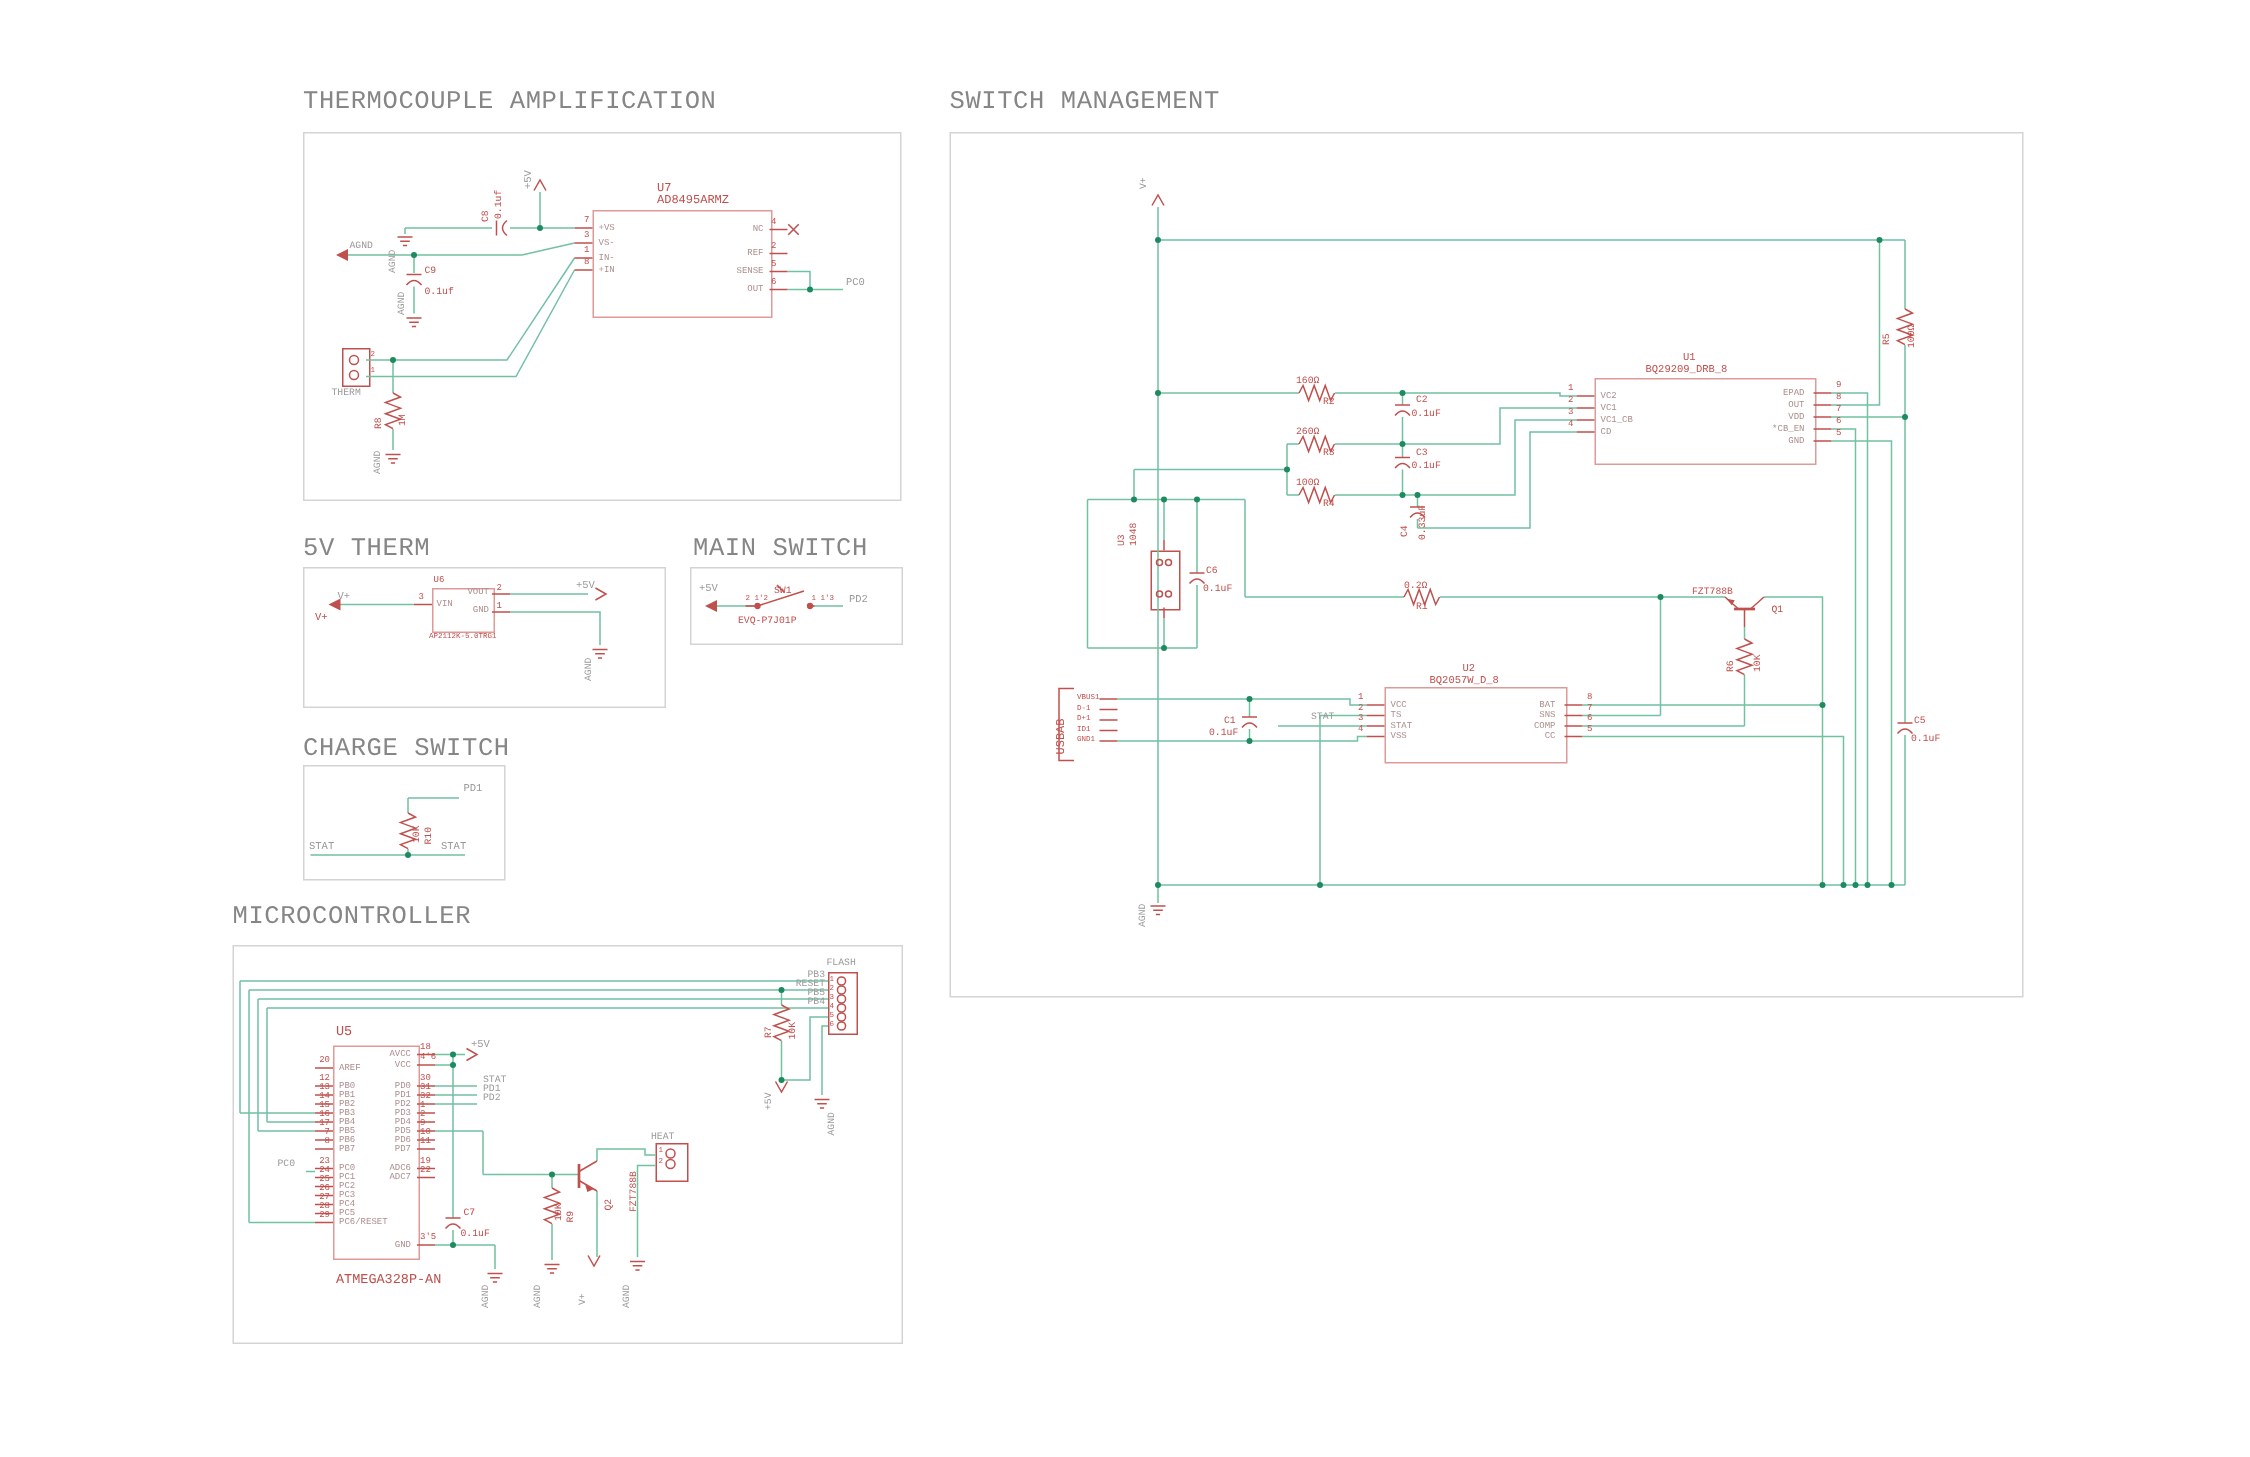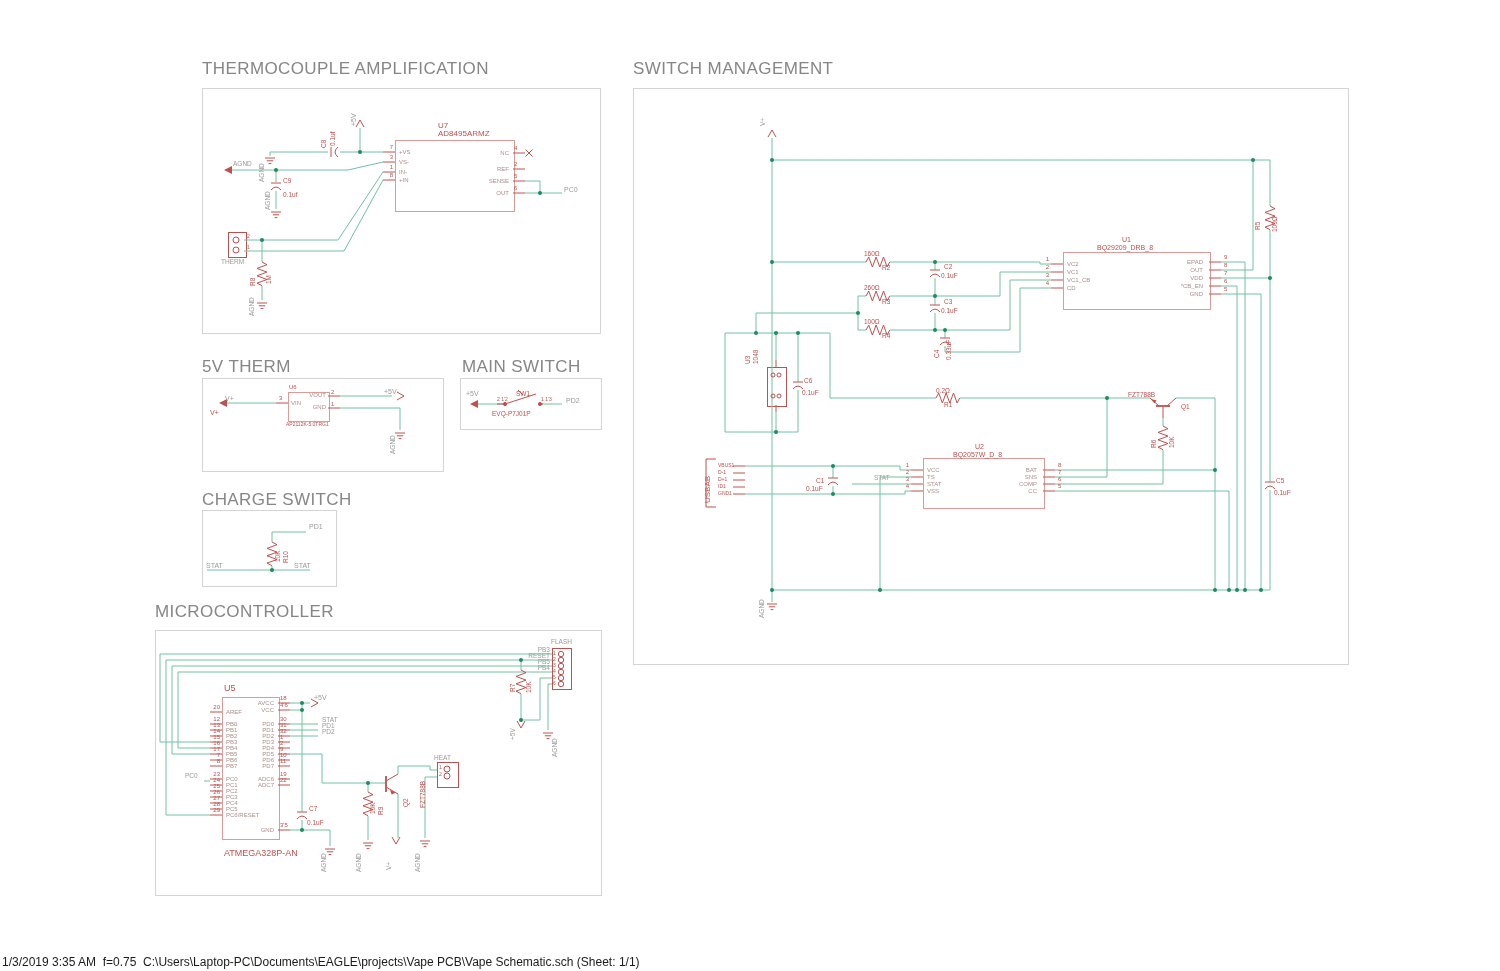--- a/index.html
+++ b/index.html
@@ -1,17 +1,17 @@
 <!DOCTYPE html>
 <html><head>
 <meta charset="utf-8">
 <style>
   html,body{margin:0;padding:0;background:#fff}
   #stage{position:relative;width:1500px;height:971px;background:#fff;overflow:hidden;
-         font-family:Liberation Sans, sans-serif}
+         font-family:Liberation Mono, monospace}
   .t{position:absolute;line-height:1;white-space:pre}
   .g{color:#9a9a9a}.r{color:#c0504d}.p{color:#ad8e8e}
   .f5{font-size:5px}.f6{font-size:6px}.f65{font-size:6.5px}.f7{font-size:7px}.f8{font-size:8px}.f9{font-size:9px}
   .vt{transform:rotate(-90deg);transform-origin:0 0}
   .ra{text-align:right}
   .title{position:absolute;color:#868686;font-size:17px;letter-spacing:.4px;line-height:1;white-space:pre}
   .sb{position:absolute;border:1px solid #d4d4d4}
   .ic{position:absolute;border:1px solid #dd9a97}
   .conn{position:absolute;border:1.5px solid #c0504d}
   .status{position:absolute;left:2px;top:955px;font-size:12px;color:#1a1a1a;white-space:pre}
@@ -456,14 +456,13 @@
   <span class="t r f8 vt" style="left:704px;top:503px">USBAB</span>
   <span class="t r f5" style="left:718px;top:463px">VBUS1</span>
   <span class="t r f5" style="left:718px;top:470px">D-1</span>
   <span class="t r f5" style="left:718px;top:477px">D+1</span>
   <span class="t r f5" style="left:718px;top:484px">ID1</span>
   <span class="t r f5" style="left:718px;top:491px">GND1</span>
   <span class="t r f65" style="left:816px;top:478px">C1</span>
   <span class="t r f65" style="left:806px;top:486px">0.1uF</span>
   <span class="t g f65" style="left:874px;top:475px">STAT</span>
 
-  <div class="status">1/3/2019 3:35 AM  f=0.75  C:\Users\Laptop-PC\Documents\EAGLE\projects\Vape PCB\Vape Schematic.sch (Sheet: 1/1)</div>
 </div>
 
 </body></html>

